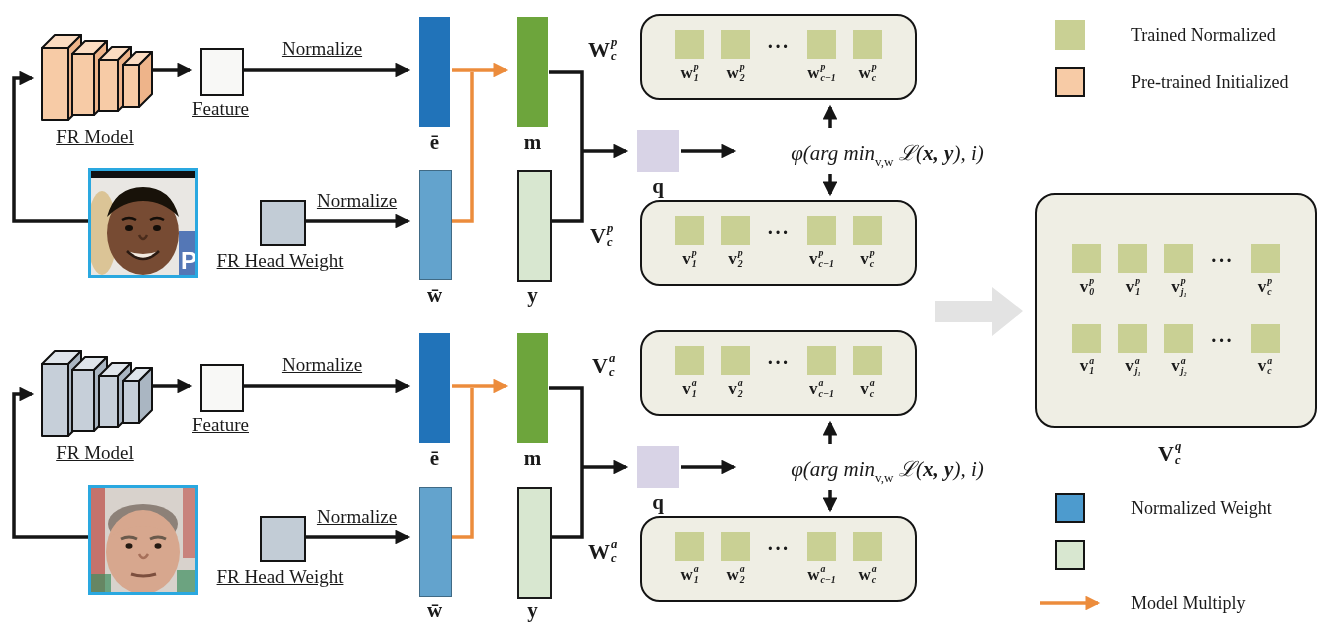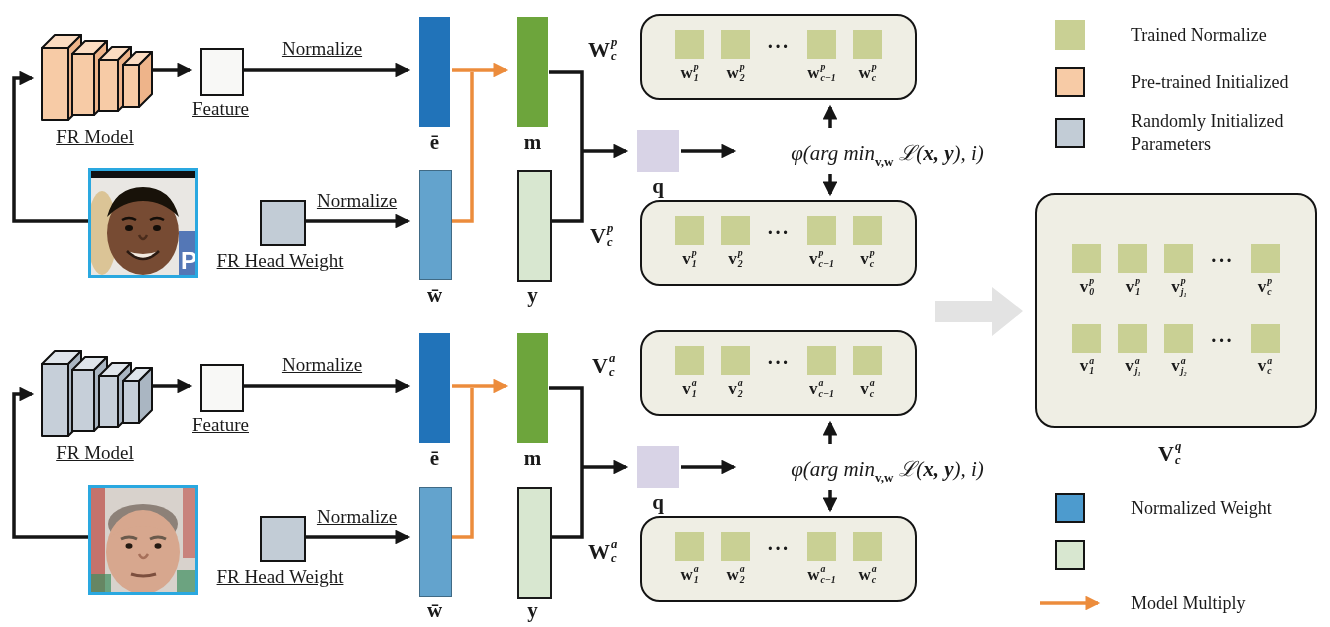--- a/index.html
+++ b/index.html
@@ -22,21 +22,21 @@
   .pbox-row{display:flex;justify-content:center;align-items:flex-start;gap:17px;}
   .pitem{display:flex;flex-direction:column;align-items:center;gap:3px;}
   .psq{width:29px;height:29px;background:#c9d094;}
   .plabel{font-size:17px;}
   .pdots{font-weight:bold;font-size:20px;margin-top:5px;letter-spacing:1px;}
   .math{font-weight:bold;display:inline-flex;align-items:center;white-space:nowrap;}
   .mss{display:inline-flex;flex-direction:column;justify-content:center;font-size:0.58em;
        line-height:1.08;font-style:italic;font-weight:bold;margin-left:1px;text-align:left;}
   .boxtitle{font-size:22px;}
   .formula{font-size:21px;font-style:italic;text-align:center;white-space:nowrap;z-index:3;}
-  .fsub{font-size:0.62em;vertical-align:-0.45em;font-weight:bold;font-style:normal;}
+  .fsub{font-size:0.62em;vertical-align:-0.45em;font-weight:normal;font-style:normal;}
   .lrow{position:absolute;left:1055px;display:flex;align-items:center;z-index:2;}
   .lsq{width:30px;height:30px;flex:none;margin-right:46px;}
   .lsq.bordered{border:2px solid #141414;box-sizing:border-box;}
   .ltext{font-size:18px;width:195px;line-height:1.25;}
   .sq-trained{background:#c9d094;}
   .sq-pretrained{background:#f7cba6;}
   .sq-random{background:#c2ccd6;}
   .sq-normweight{background:#4d9bce;}
   .sq-label{background:#d8e7d0;}
   .facewrap{border:3px solid #2aa8e0;box-sizing:content-box;line-height:0;}
@@ -512,30 +512,26 @@
   <div class="abs boxtitle math" style="left:1158px;top:440px">
       <span>V</span>
       <span class="mss">
         <span>q</span>
         <span>c</span>
       </span>
     </div>
 
   <div class="lrow" style="top:20px">
     <div class="lsq sq-trained"></div>
-    <div class="ltext">Trained Normalize</div>
+    <div class="ltext">Trained Normalized</div>
   </div>
   <div class="lrow" style="top:67px">
     <div class="lsq sq-pretrained bordered"></div>
     <div class="ltext">Pre-trained Initialized</div>
   </div>
-  <div class="lrow" style="top:110px">
-    <div class="lsq sq-random bordered"></div>
-    <div class="ltext">Randomly Initialized Parameters</div>
-  </div>
 
   <div class="lrow" style="top:493px">
     <div class="lsq sq-normweight bordered"></div>
     <div class="ltext">Normalized Weight</div>
   </div>
   <div class="lrow" style="top:540px">
     <div class="lsq sq-label bordered"></div>
   </div>
   <div class="abs ltext" style="left:1131px;top:592px">Model Multiply</div>
 

